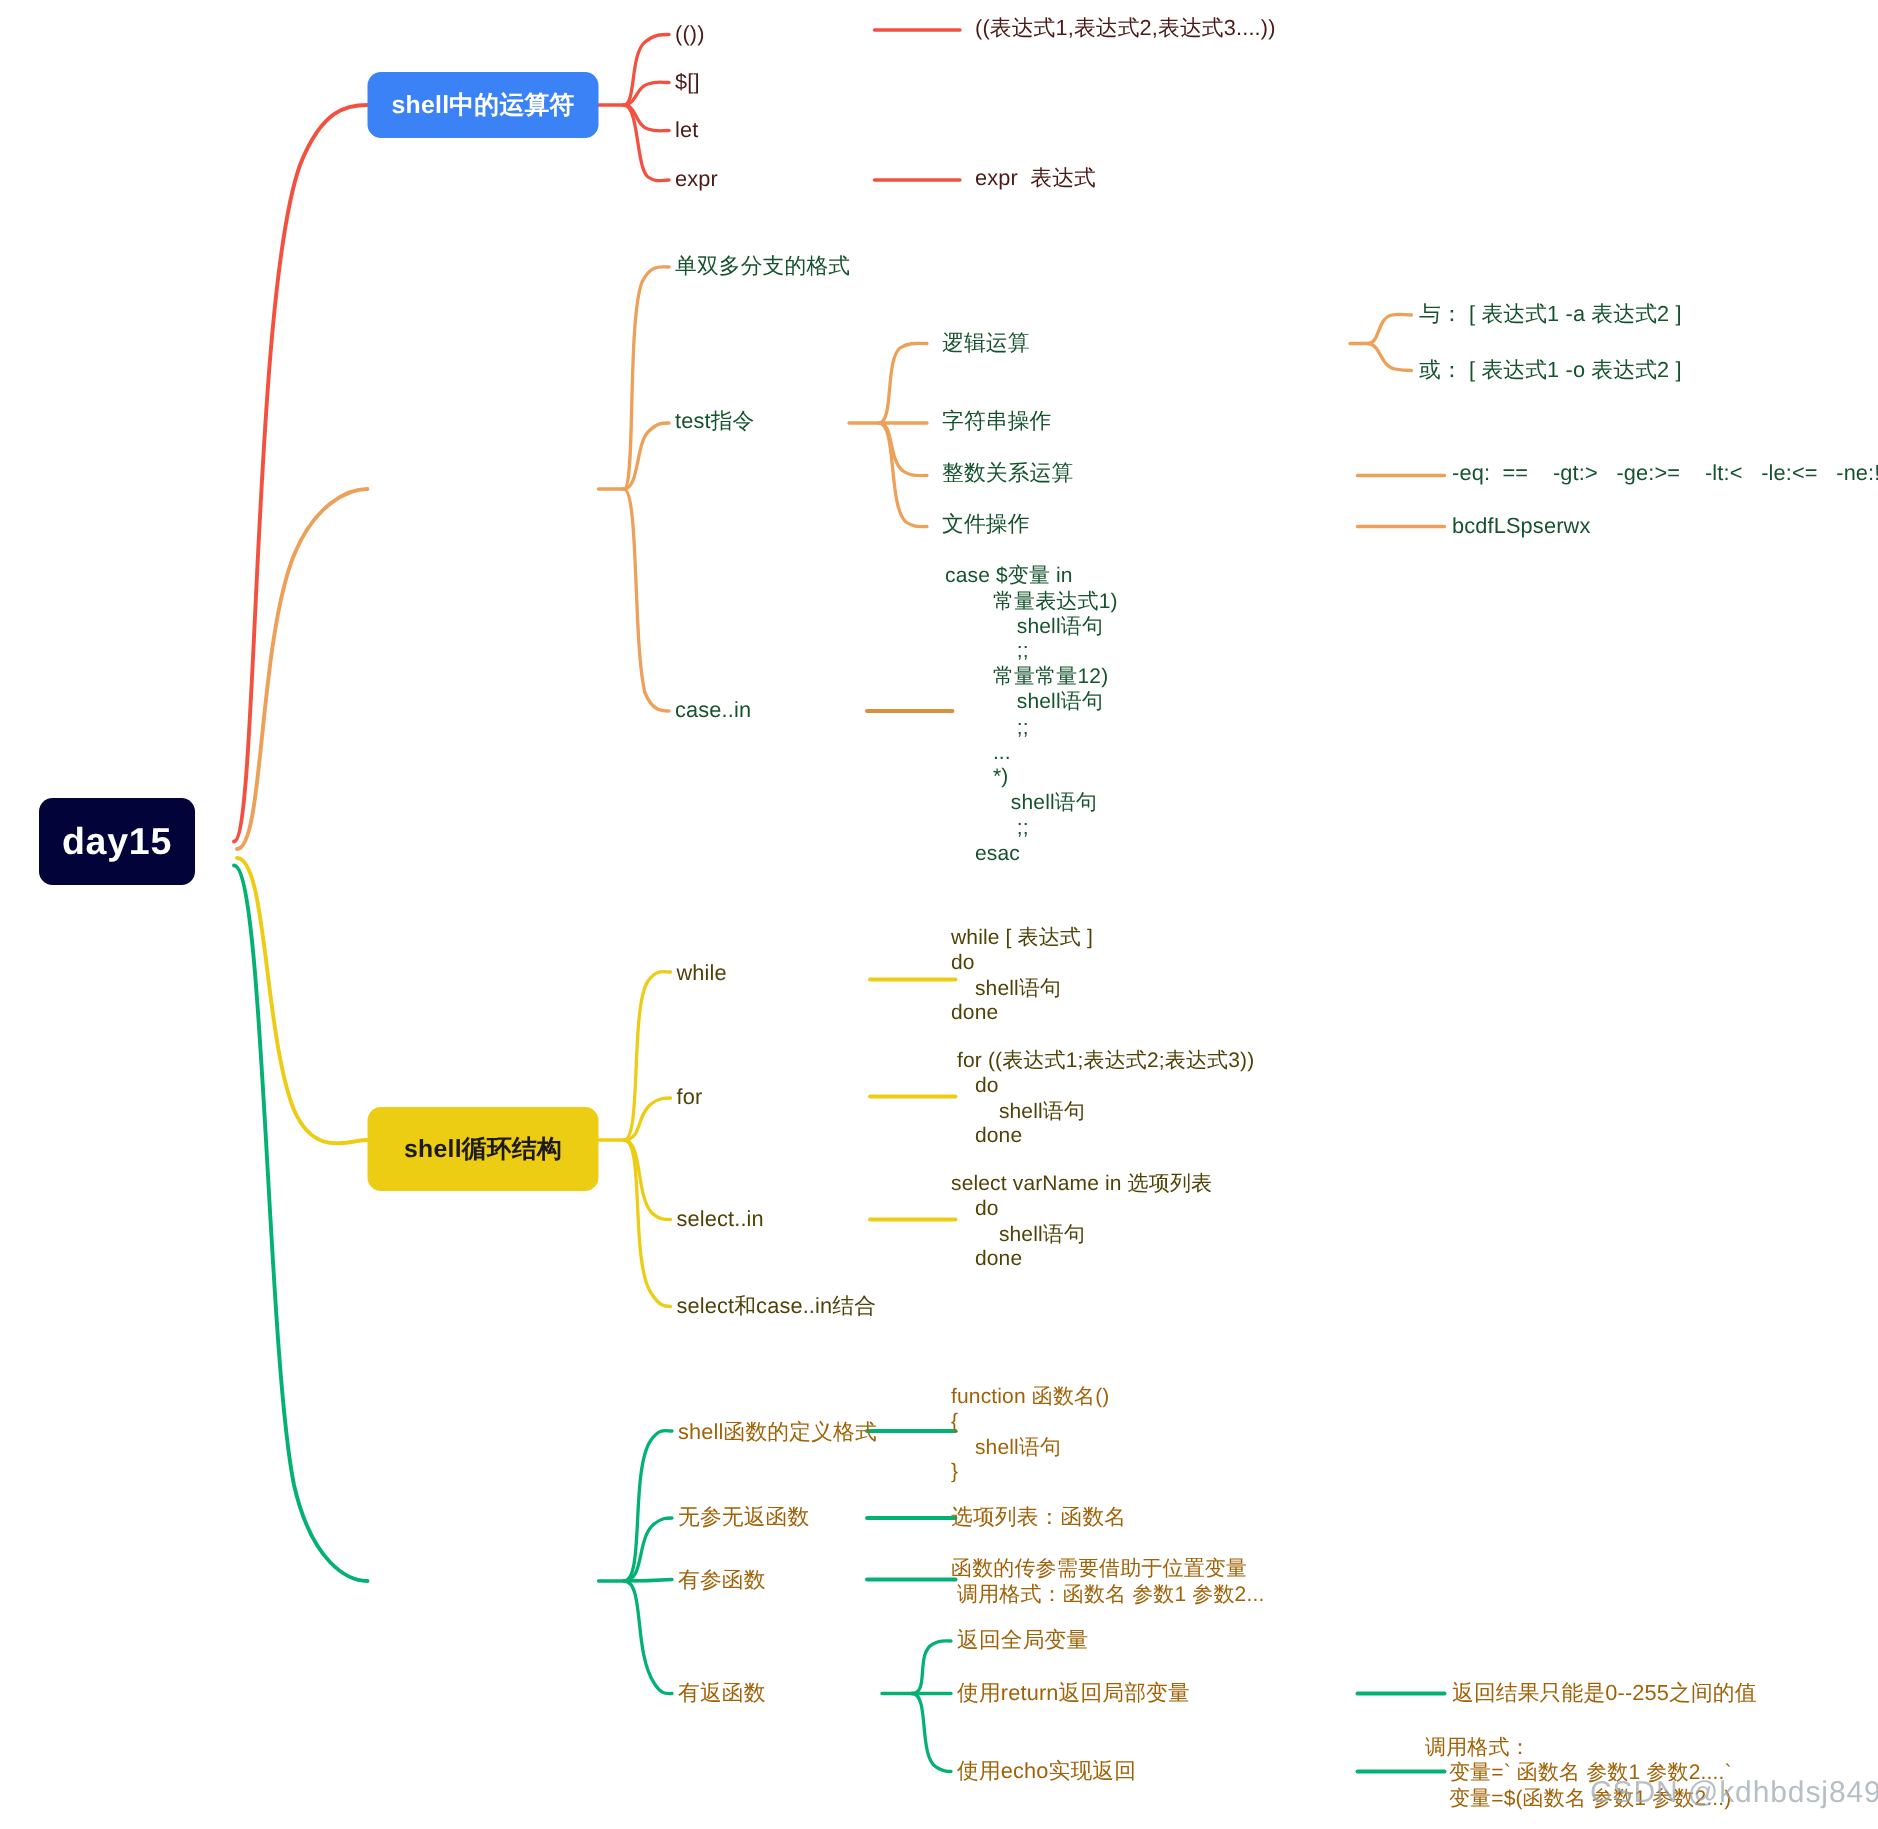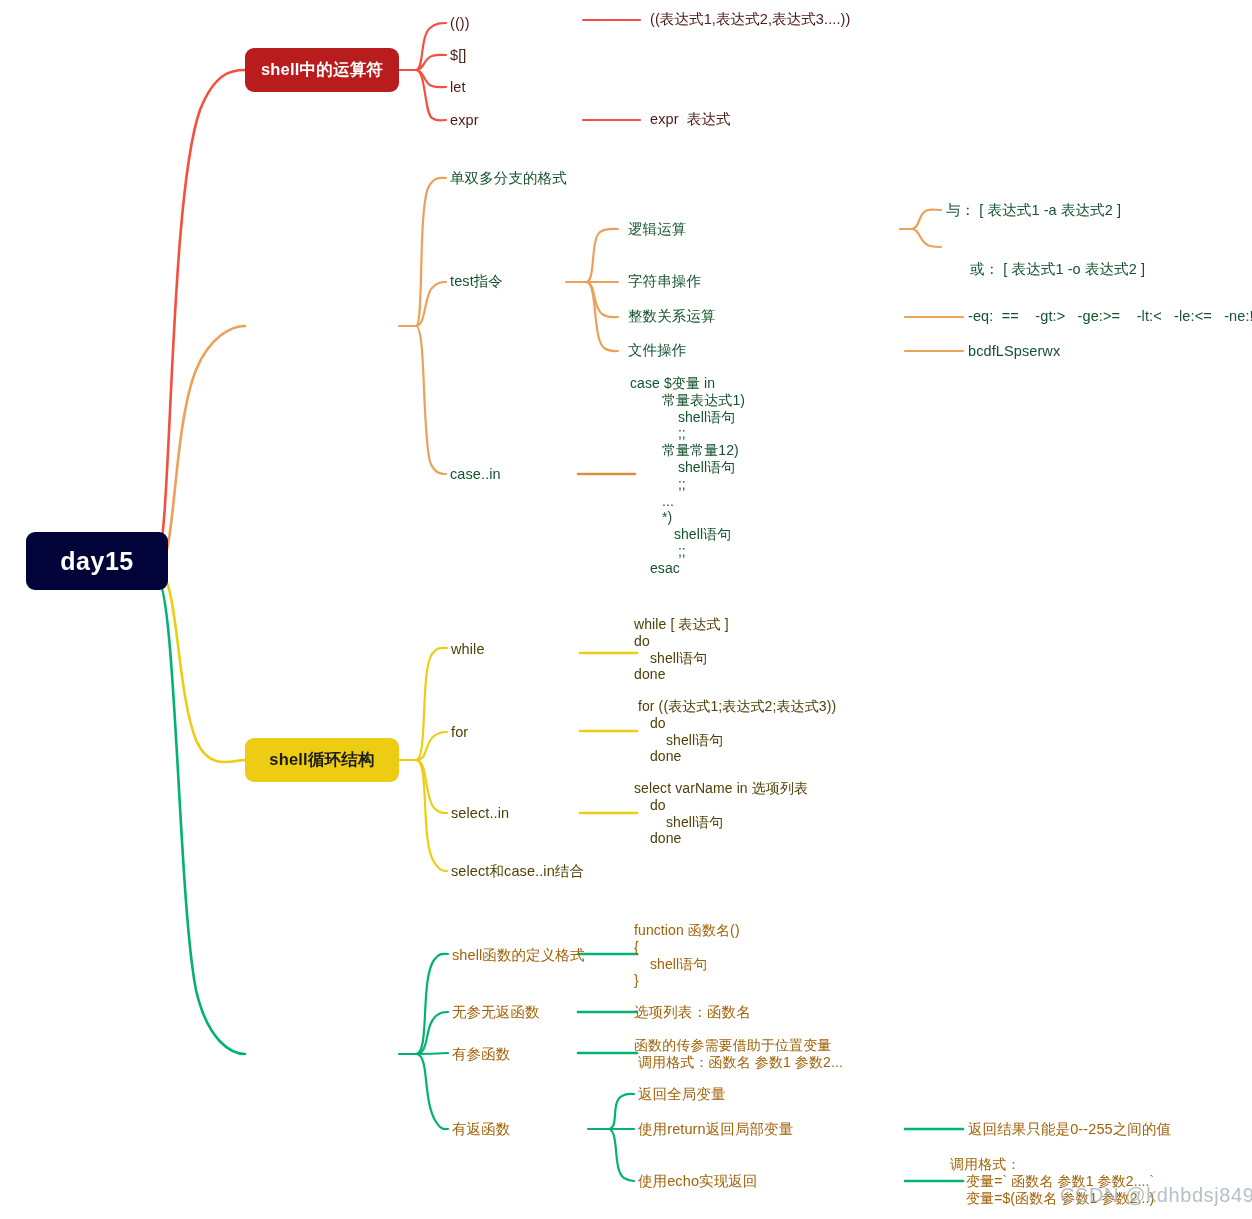--- a/index.html
+++ b/index.html
@@ -34,21 +34,21 @@
   .node.root{
     background:#020439;
     color:#ffffff;
     font-size:25px;
     letter-spacing:.5px;
   }
   .node.lvl1{
     font-size:16.5px;
     letter-spacing:.2px;
   }
-  .node.red{background:#b91c1c;color:#ffffff;}
+  .node.red{background:#3b82f6;color:#ffffff;}
   .node.orange{background:#eda057;color:#1b1b1b;}
   .node.yellow{background:#edcd14;color:#1b1b1b;}
   .node.green{background:#03b272;color:#10230f;}
 
   
   .leaf{
     position:absolute;
     font-size:14.5px;
     line-height:1.18;
     white-space:pre;
@@ -139,30 +139,30 @@
       <path d="M608,1129 C620,1129 610,1102 622,1096 C627,1093 630,1094 634,1094" stroke="#03b272" stroke-width="2.2"></path>
       <path d="M608,1129 C620,1129 624,1129 634,1129" stroke="#03b272" stroke-width="2.2"></path>
       <path d="M608,1129 C620,1129 612,1170 624,1178 C629,1181 631,1181 634,1181" stroke="#03b272" stroke-width="2.2"></path>
 
       <path d="M905,1129 L963,1129" stroke="#03b272" stroke-width="2.6"></path>
       <path d="M905,1181 L963,1181" stroke="#03b272" stroke-width="2.6"></path>
 
     </g>
   </svg>
 
-  <div class="node root" style="left:26px;top:532px;width:142px;height:58px;">
+  <div class="node root" style="left:26px;top:532px;width:104px;height:58px;">
     <span>day15</span>
   </div>
 
   <div class="node lvl1 red" style="left:245px;top:48px;width:154px;height:44px;">
     <span>shell中的运算符</span>
   </div>
 
 
-  <div class="node lvl1 yellow" style="left:245px;top:738px;width:154px;height:44px;">
+  <div class="node lvl1 yellow" style="left:245px;top:738px;width:154px;height:56px;">
     <span>shell循环结构</span>
   </div>
 
 
   <div class="leaf red" style="left:450px;top:15px;">(())</div>
   <div class="leaf red" style="left:450px;top:47px;">$[]</div>
   <div class="leaf red" style="left:450px;top:79px;">let</div>
   <div class="leaf red" style="left:450px;top:112px;">expr</div>
 
   <div class="leaf red" style="left:650px;top:11px;">((表达式1,表达式2,表达式3....))</div>
@@ -171,21 +171,21 @@
   <div class="leaf orange" style="left:450px;top:170px;">单双多分支的格式</div>
   <div class="leaf orange" style="left:450px;top:273px;">test指令</div>
   <div class="leaf orange" style="left:450px;top:466px;">case..in</div>
 
   <div class="leaf orange" style="left:628px;top:221px;">逻辑运算</div>
   <div class="leaf orange" style="left:628px;top:273px;">字符串操作</div>
   <div class="leaf orange" style="left:628px;top:308px;">整数关系运算</div>
   <div class="leaf orange" style="left:628px;top:342px;">文件操作</div>
 
   <div class="leaf orange" style="left:946px;top:202px;">与： [ 表达式1 -a 表达式2 ]</div>
-  <div class="leaf orange" style="left:970px;top:239px;margin-top:22px;">或： [ 表达式1 -o 表达式2 ]</div>
+  <div class="leaf orange" style="left:946px;top:239px;">或： [ 表达式1 -o 表达式2 ]</div>
   <div class="leaf orange" style="left:968px;top:308px;">-eq:  ==    -gt:&gt;   -ge:&gt;=    -lt:&lt;   -le:&lt;=   -ne:!=</div>
   <div class="leaf orange" style="left:968px;top:343px;">bcdfLSpserwx</div>
 
   <div class="leaf orange code" style="left:630px;top:375px;">case $变量 in
         常量表达式1)
             shell语句
             ;;
         常量常量12)
             shell语句
             ;;

